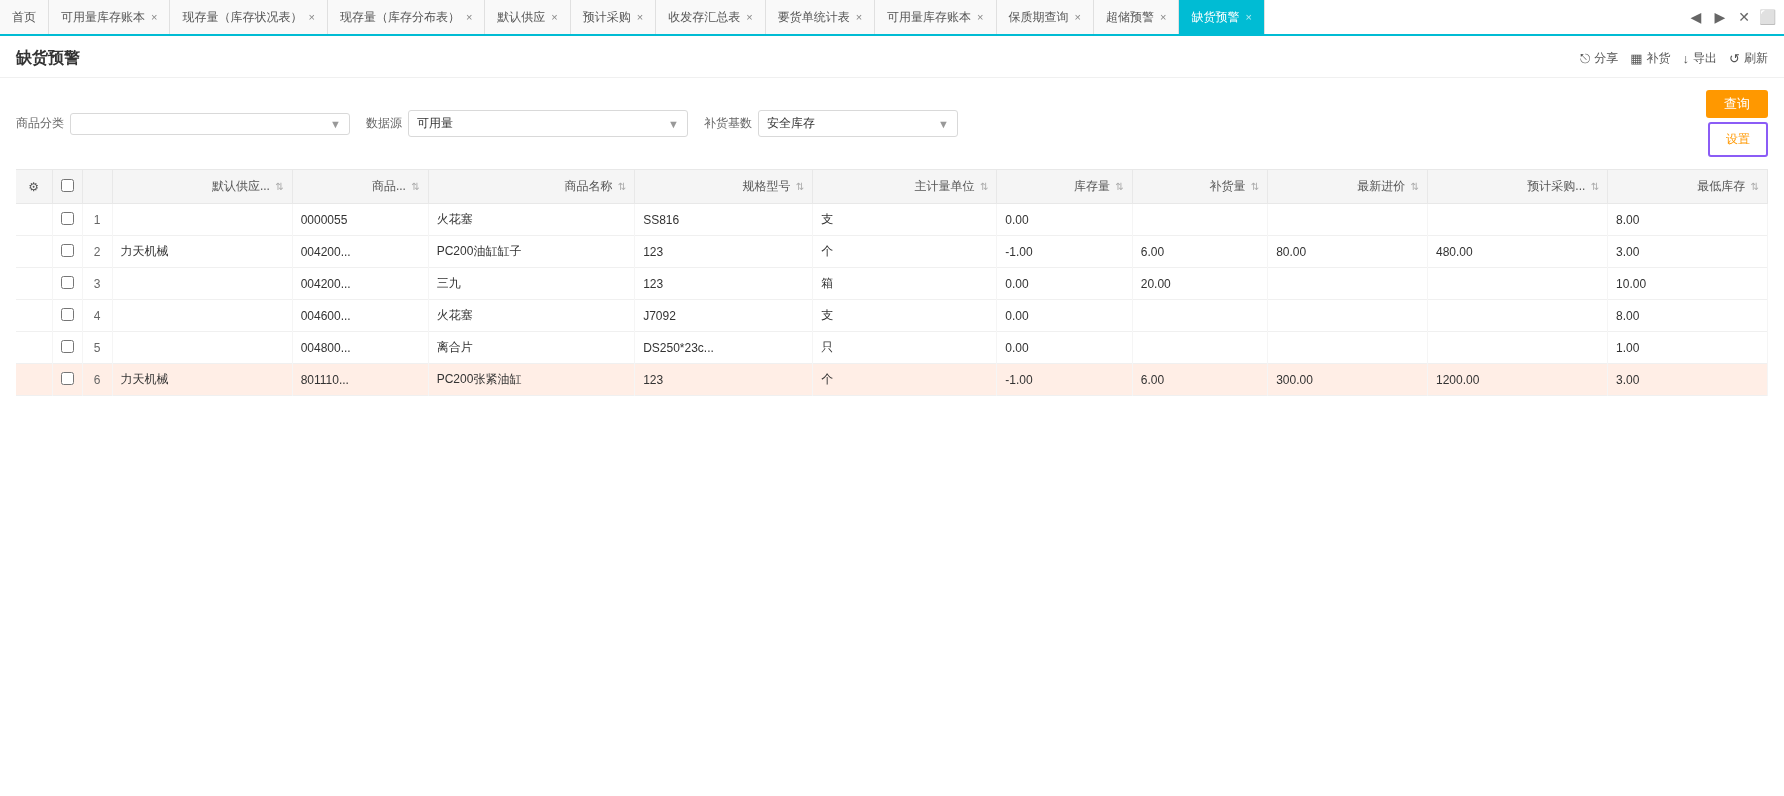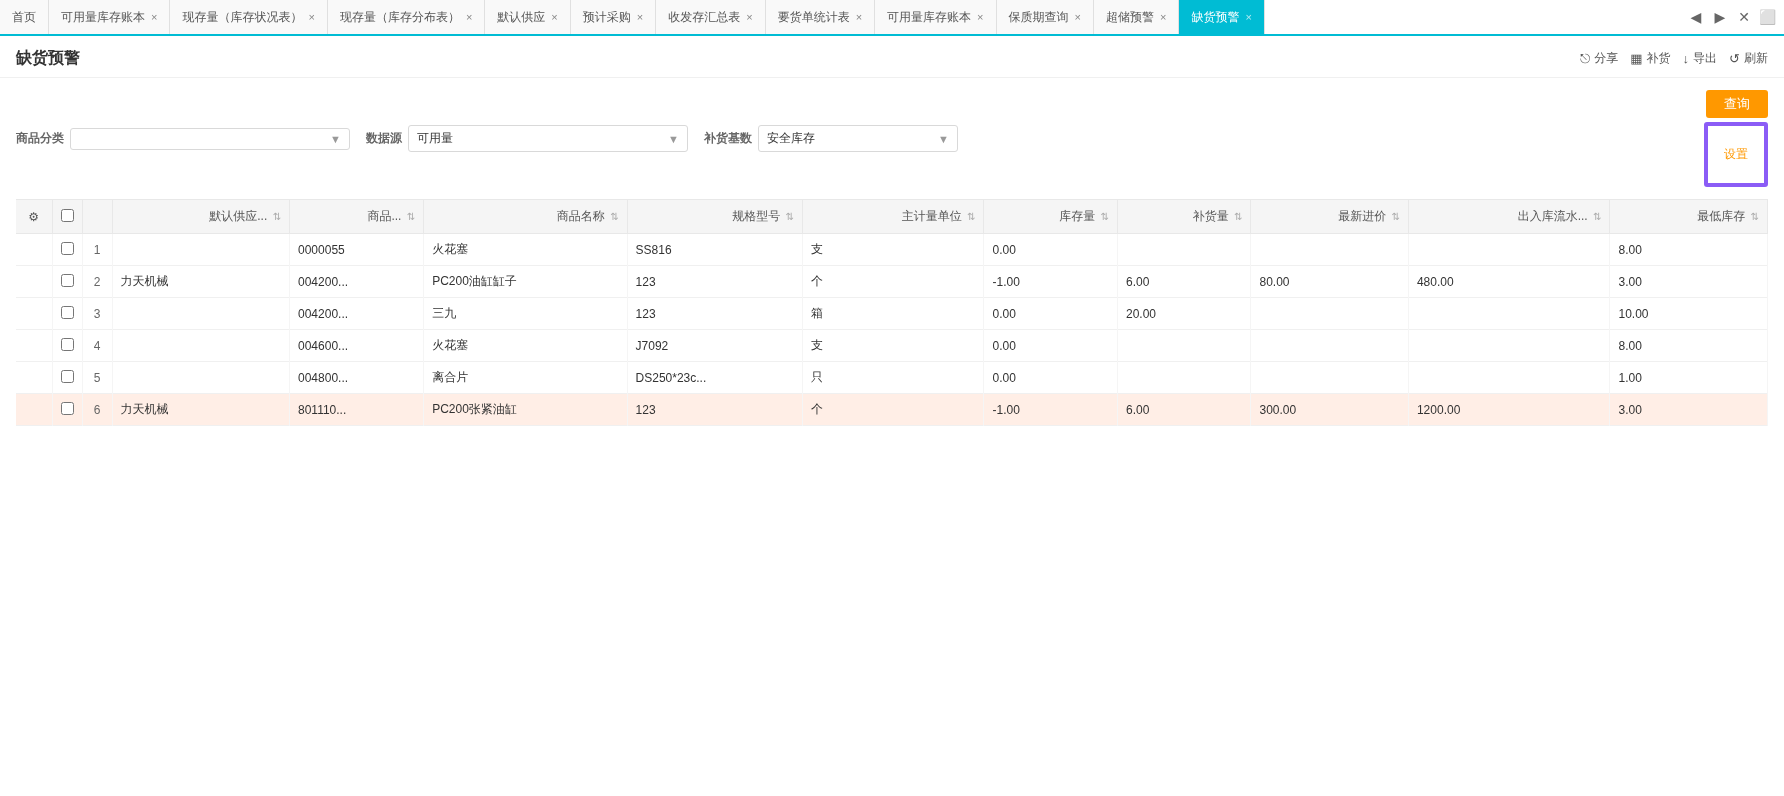--- a/index.html
+++ b/index.html
@@ -97,21 +97,21 @@
       align-items: center;
       padding: 12px 16px;
       gap: 16px;
       flex-wrap: wrap;
     }
     .filter-group {
       display: flex;
       align-items: center;
       gap: 6px;
     }
-    .filter-label { font-size: 12px; color: #666; white-space: nowrap; font-weight: bold; }
+    .filter-label { font-size: 12px; color: #666; white-space: nowrap; }
     .filter-select {
       display: flex;
       align-items: center;
       border: 1px solid #d9d9d9;
       border-radius: 3px;
       padding: 4px 8px;
       min-width: 200px;
       background: #fff;
       cursor: pointer;
       font-size: 12px;
@@ -133,23 +133,23 @@
       color: #fff;
       border: none;
       border-radius: 3px;
       padding: 5px 18px;
       font-size: 13px;
       cursor: pointer;
     }
     .btn-settings {
       background: #fff;
       color: #ff9800;
-      border: 4px solid #8b5cf6;
+      border: 2px solid #8b5cf6;
       border-radius: 3px;
-      padding: 20px 16px;
+      padding: 7px 16px;
       font-size: 12px;
       cursor: pointer;
     }
 
     
     .table-wrapper {
       padding: 0 16px;
       overflow-x: auto;
     }
     table {
@@ -337,21 +337,21 @@
           </th>
           <th>
             <span>补货量</span>
             <span class="sort-icon">⇅</span>
           </th>
           <th>
             <span>最新进价</span>
             <span class="sort-icon">⇅</span>
           </th>
           <th>
-            <span>出入库流水...</span>
+            <span>预计采购...</span>
             <span class="sort-icon">⇅</span>
           </th>
           <th>
             <span>最低库存</span>
             <span class="sort-icon">⇅</span>
           </th>
         </tr>
       </thead>
       <tbody id="table-body">
       <tr>

